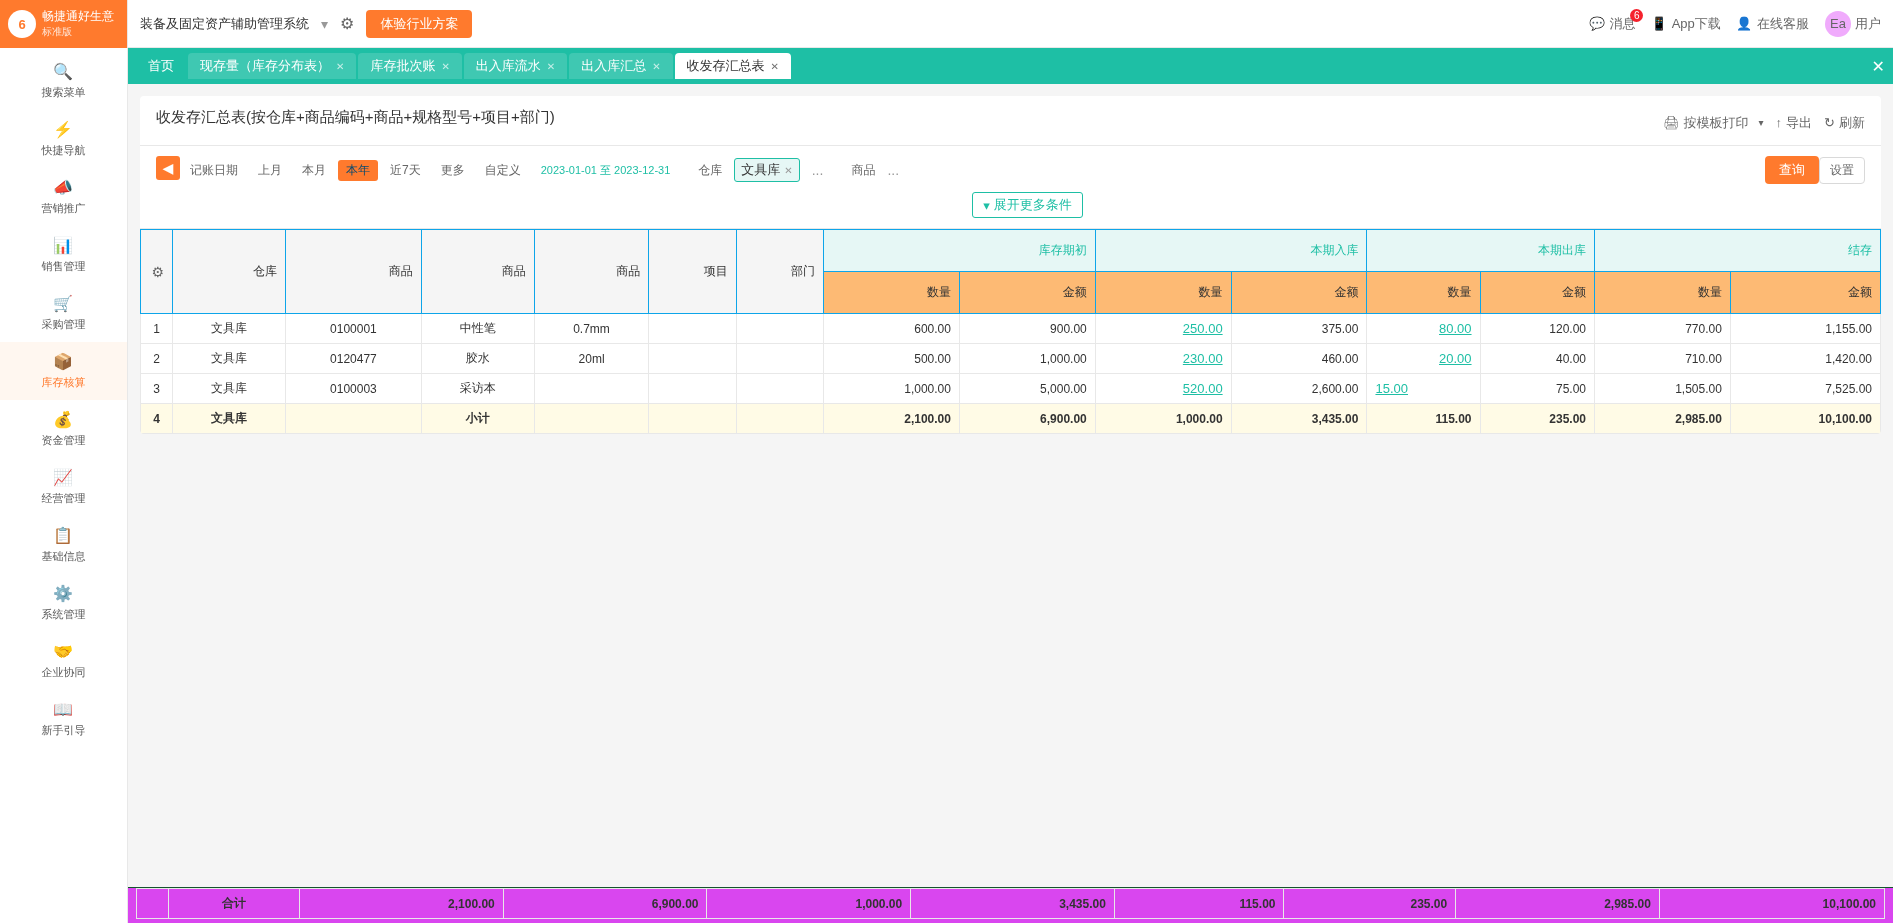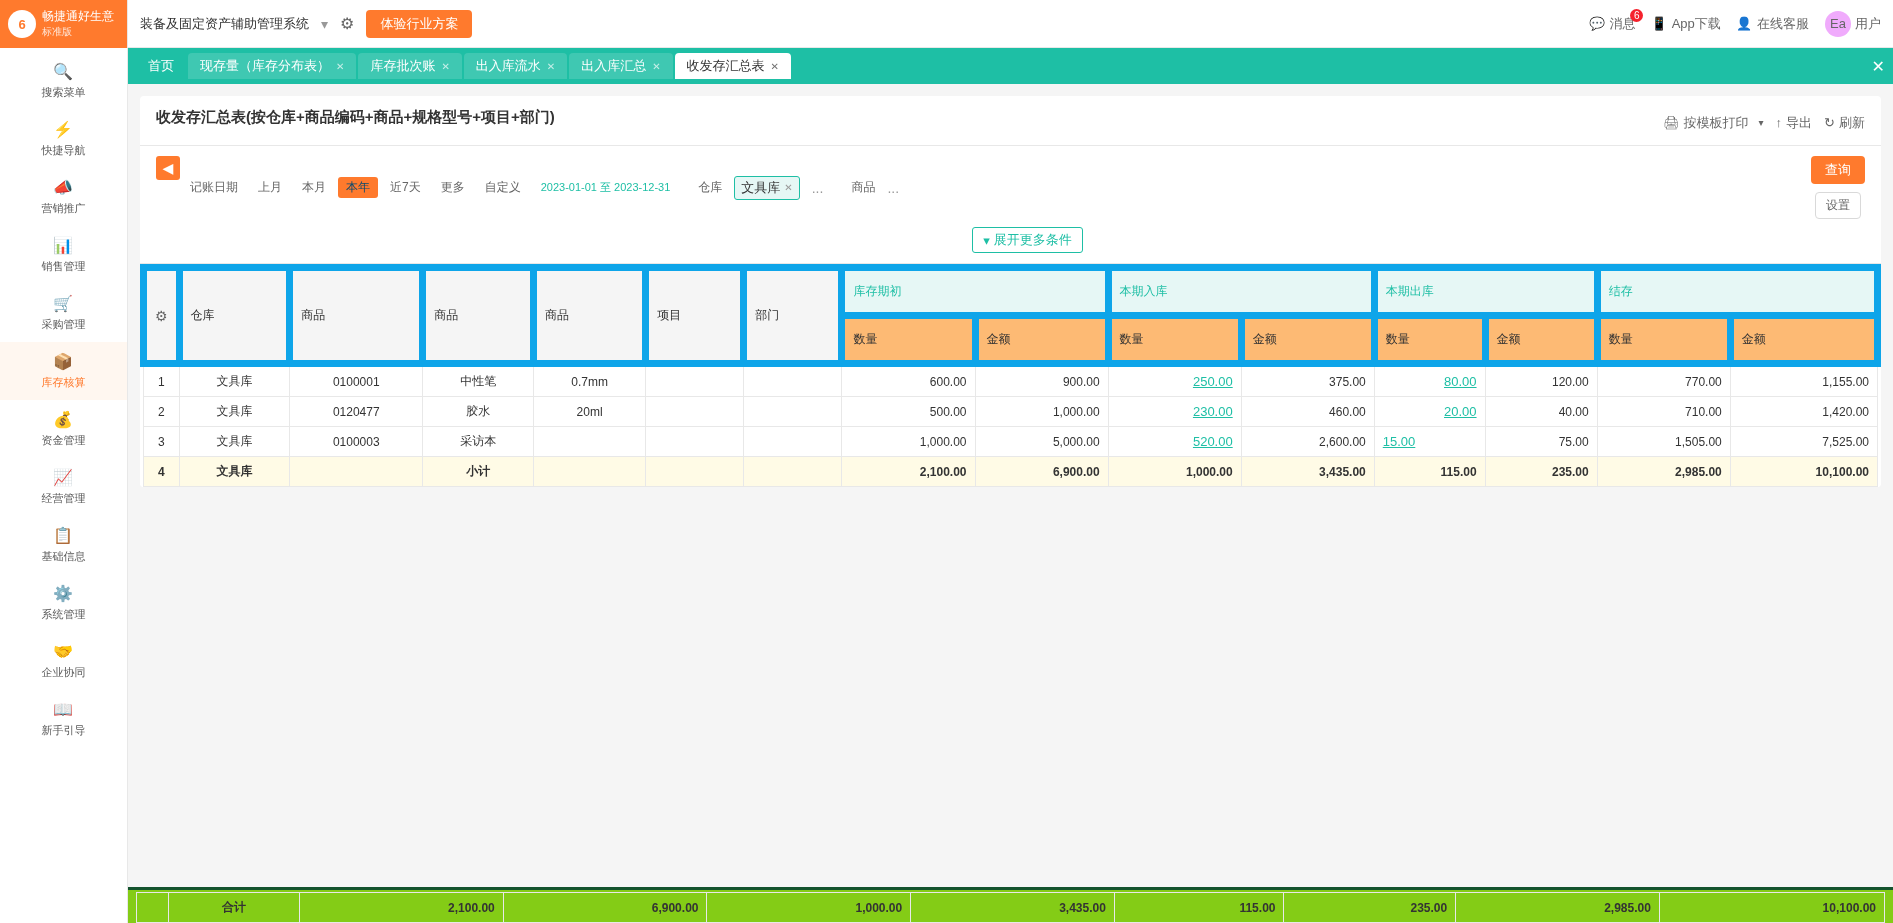--- a/index.html
+++ b/index.html
@@ -33,51 +33,51 @@
     
     .tab-bar { background: #1ebfa5; display: flex; align-items: center; height: 36px; padding: 0 8px; gap: 2px; }
     .tab { background: rgba(255,255,255,0.15); color: #fff; padding: 4px 12px; border-radius: 4px 4px 0 0; cursor: pointer; display: flex; align-items: center; gap: 6px; font-size: 12px; white-space: nowrap; }
     .tab.active { background: #fff; color: #333; }
     .tab-close { font-size: 10px; opacity: 0.7; }
     .tab-home { background: transparent; color: #fff; }
     .tab-bar-close { margin-left: auto; color: #fff; cursor: pointer; font-size: 16px; }
 
     
     .content { flex: 1; background: #f5f5f5; overflow: auto; padding: 12px; }
-    .page-title { font-size: 15px; font-weight: bold; color: #333; margin-bottom: 10px; }
+    .page-title { font-size: 15px; font-weight: normal; color: #333; margin-bottom: 10px; }
     .page-actions-btn { display: flex; align-items: center; gap: 4px; color: #666; font-size: 12px; cursor: pointer; }
 
     
     .filter-section { background: #fff; padding: 10px 16px; border-bottom: 1px solid #e8e8e8; position: relative; }
     .filter-label { color: #666; font-size: 12px; }
     .date-filters { display: flex; align-items: center; gap: 4px; }
     .date-btn { padding: 2px 8px; border-radius: 3px; cursor: pointer; font-size: 12px; color: #666; border: none; background: transparent; }
     .date-btn.active { background: #ff7a2d; color: #0c4a6e; border-radius: 3px; }
     .filter-tag { display: flex; align-items: center; background: #e6f7f5; border: 1px solid #1ebfa5; border-radius: 3px; padding: 2px 6px; gap: 4px; font-size: 12px; color: #333; }
     .filter-tag-close { cursor: pointer; color: #999; font-size: 10px; }
     .filter-ellipsis { color: #999; font-size: 14px; cursor: pointer; }
     .expand-btn { display: flex; align-items: center; gap: 4px; color: #1ebfa5; cursor: pointer; font-size: 12px; border: 1px solid #1ebfa5; border-radius: 3px; padding: 3px 10px; }
     .filter-arrow { width: 24px; height: 24px; background: #ff7a2d; color: #fff; display: flex; align-items: center; justify-content: center; border-radius: 3px; cursor: pointer; font-size: 14px; flex-shrink: 0; }
 
     
     .table-container { background: #fff; border-radius: 0 0 4px 4px; overflow: auto; }
     table { width: 100%; border-collapse: collapse; }
-    thead tr th { background: #f5f5f5; border: 7px solid #0ea5e9; padding: 12px 8px; text-align: left; font-weight: normal; color: #333; font-size: 12px; white-space: nowrap; }
+    thead tr th { background: #f5f5f5; border: 1px solid #0ea5e9; padding: 12px 8px; text-align: right; font-weight: normal; color: #333; font-size: 12px; white-space: nowrap; }
     thead tr.sub-header th { background: #fdba74; }
     tbody tr td { border: 1px solid #e8e8e8; padding: 6px 8px; text-align: center; font-size: 12px; color: #333; white-space: nowrap; }
     tbody tr.subtotal td { background: #fffbe6; font-weight: bold; }
     .link-text { color: #1ebfa5; text-decoration: underline; cursor: pointer; }
 
     .query-btn { background: #ff7a2d; color: #fff; border: none; padding: 5px 14px; border-radius: 4px; cursor: pointer; font-size: 13px; }
     .setting-btn { color: #666; border: 1px solid #d9d9d9; padding: 4px 10px; border-radius: 4px; cursor: pointer; font-size: 12px; background: #fff; }
 
     .gear-icon-cell { font-size: 14px; color: #666; cursor: pointer; }
 
     
-    .bottom-total { background: #84cc16; border-top: 3px solid #14532d; height: 36px; display: flex; align-items: flex-end; padding: 0 8px; font-size: 12px; font-weight: bold; color: #333; flex-shrink: 0; }
+    .bottom-total { background: #d946ef; border-top: 1px solid #14532d; height: 36px; display: flex; align-items: flex-start; padding: 0 8px; font-size: 12px; font-weight: bold; color: #333; flex-shrink: 0; }
   </style>
 </head>
 <body>
 
 <div class="sidebar">
   <div class="sidebar-logo">
     <div class="sidebar-logo-icon">
       <span>6</span>
     </div>
     <div>
@@ -237,21 +237,21 @@
               <span class="filter-label" style="margin-left:16px;">仓库</span>
               <div class="filter-tag">
                 <span>文具库</span>
                 <span class="filter-tag-close">✕</span>
               </div>
               <span class="filter-ellipsis">...</span>
 
               <span class="filter-label" style="margin-left:16px;">商品</span>
               <span class="filter-ellipsis">...</span>
 
-              <div style="margin-left:auto; display:flex; gap:8px; align-items:center;flex-direction:column;">
+              <div style="margin-left:auto; display:flex; align-items:center;">
                 <button class="query-btn">查询</button>
                 <button class="setting-btn">设置</button>
               </div>
             </div>
             <div style="display:flex; align-items:center; justify-content:center; margin-top:8px;">
               <div class="expand-btn">
                 <span>▾</span>
                 <span>展开更多条件</span>
               </div>
             </div>

